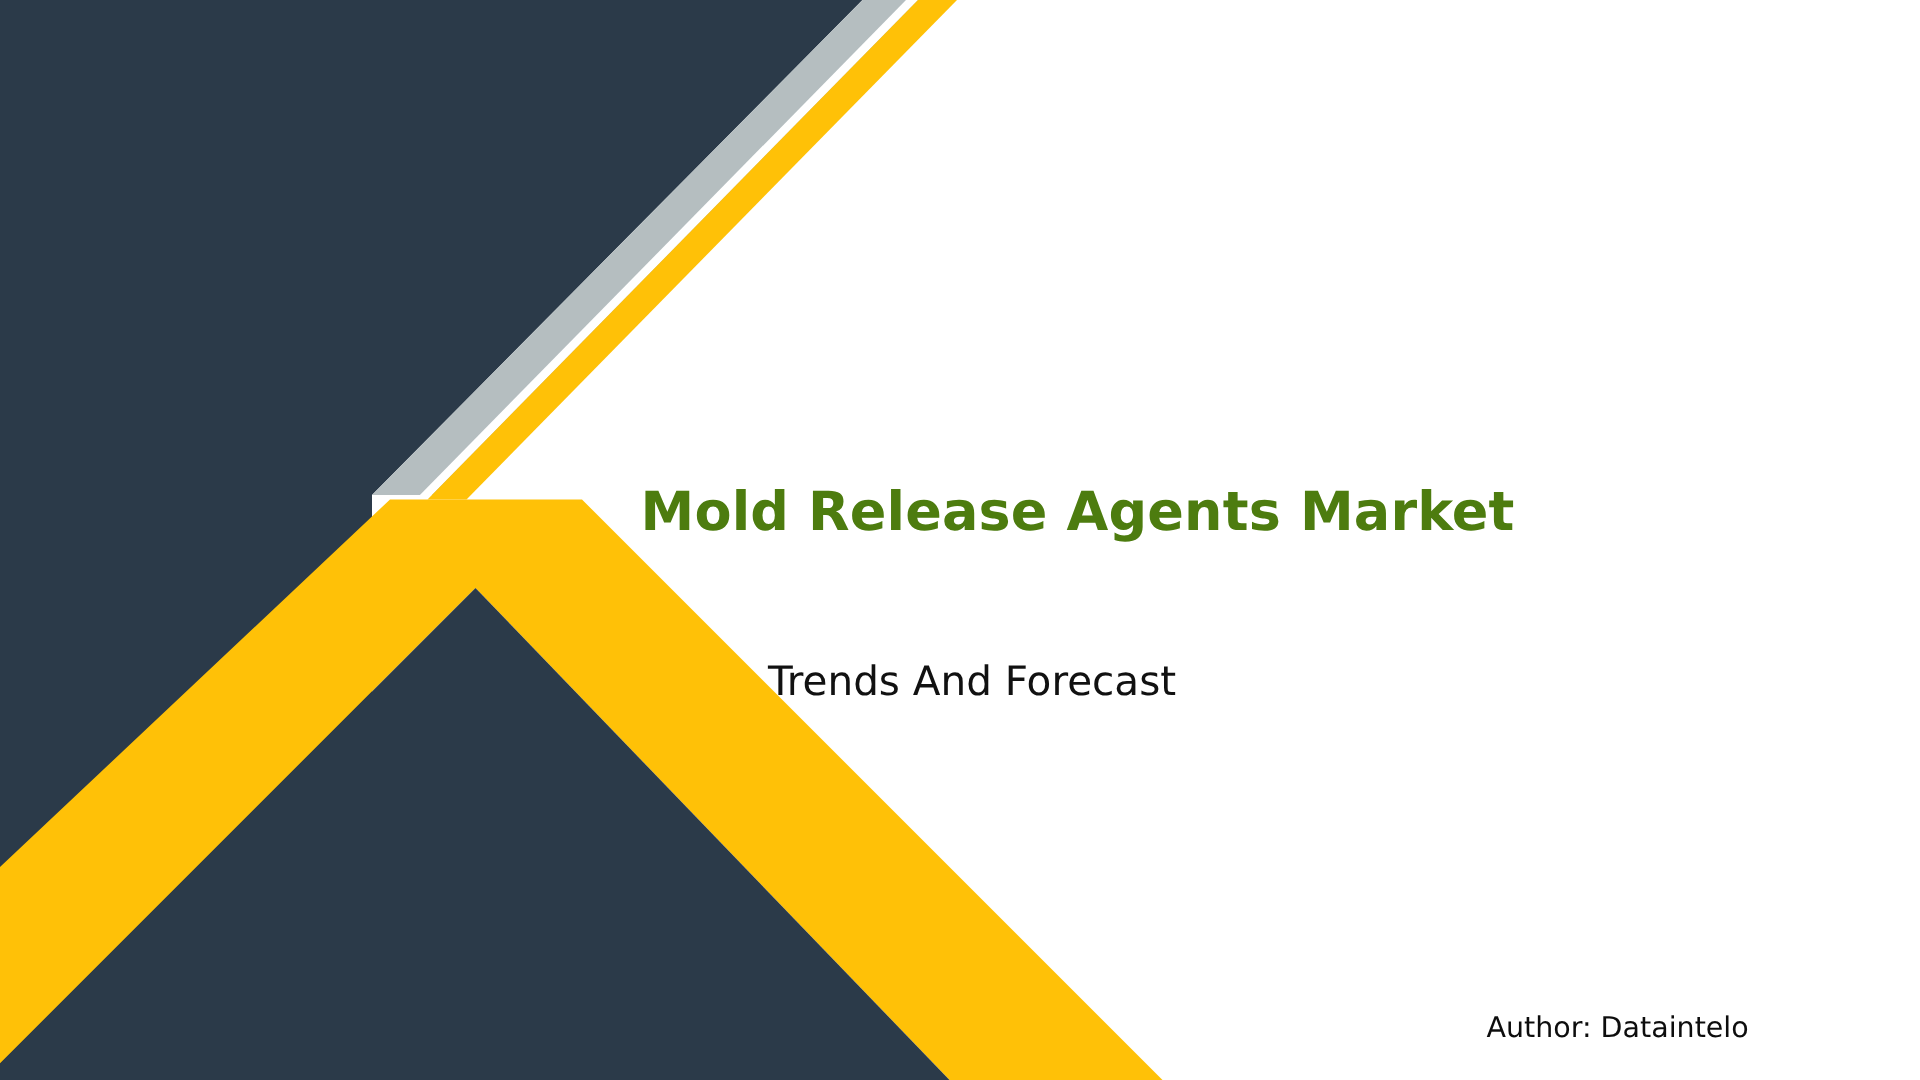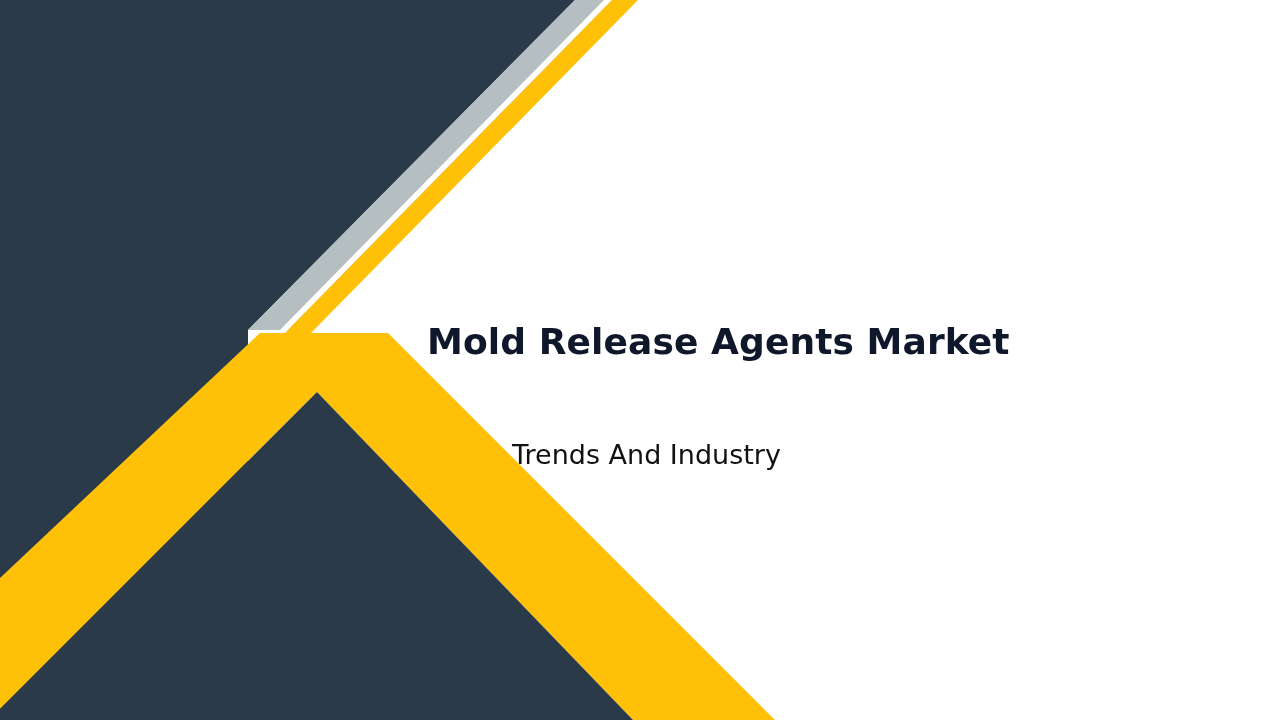--- a/index.html
+++ b/index.html
@@ -31,21 +31,21 @@
     top: 0;
     width: 1280px;
     height: 720px;
   }
   #title {
     position: absolute;
     left: 427px;
     top: 320px;
     font-size: 36px;
     font-weight: bold;
-    color: #0f172a;
+    color: #4d7c0f;
     letter-spacing: 0.1px;
     white-space: nowrap;
     line-height: 44px;
     text-align: right;
   }
   #subtitle-line-1 {
     position: absolute;
     left: 450px;
     top: 379px;
     font-size: 27px;
@@ -96,18 +96,19 @@
 
     <path d="M 317 392 L 633 720 L 0 720 L 0 709 Z" fill="#2b3a49"></path>
 
   </svg>
 
   <div class="text-layer">
 
     <div id="title">Mold Release Agents Market</div>
 
 
-    <div id="subtitle-line-2">Trends  And Industry</div>
+    <div id="subtitle-line-2">Trends  And Forecast</div>
 
+    <div id="author">Author: Dataintelo</div>
 
   </div>
 
 </div>
 
 </body></html>

